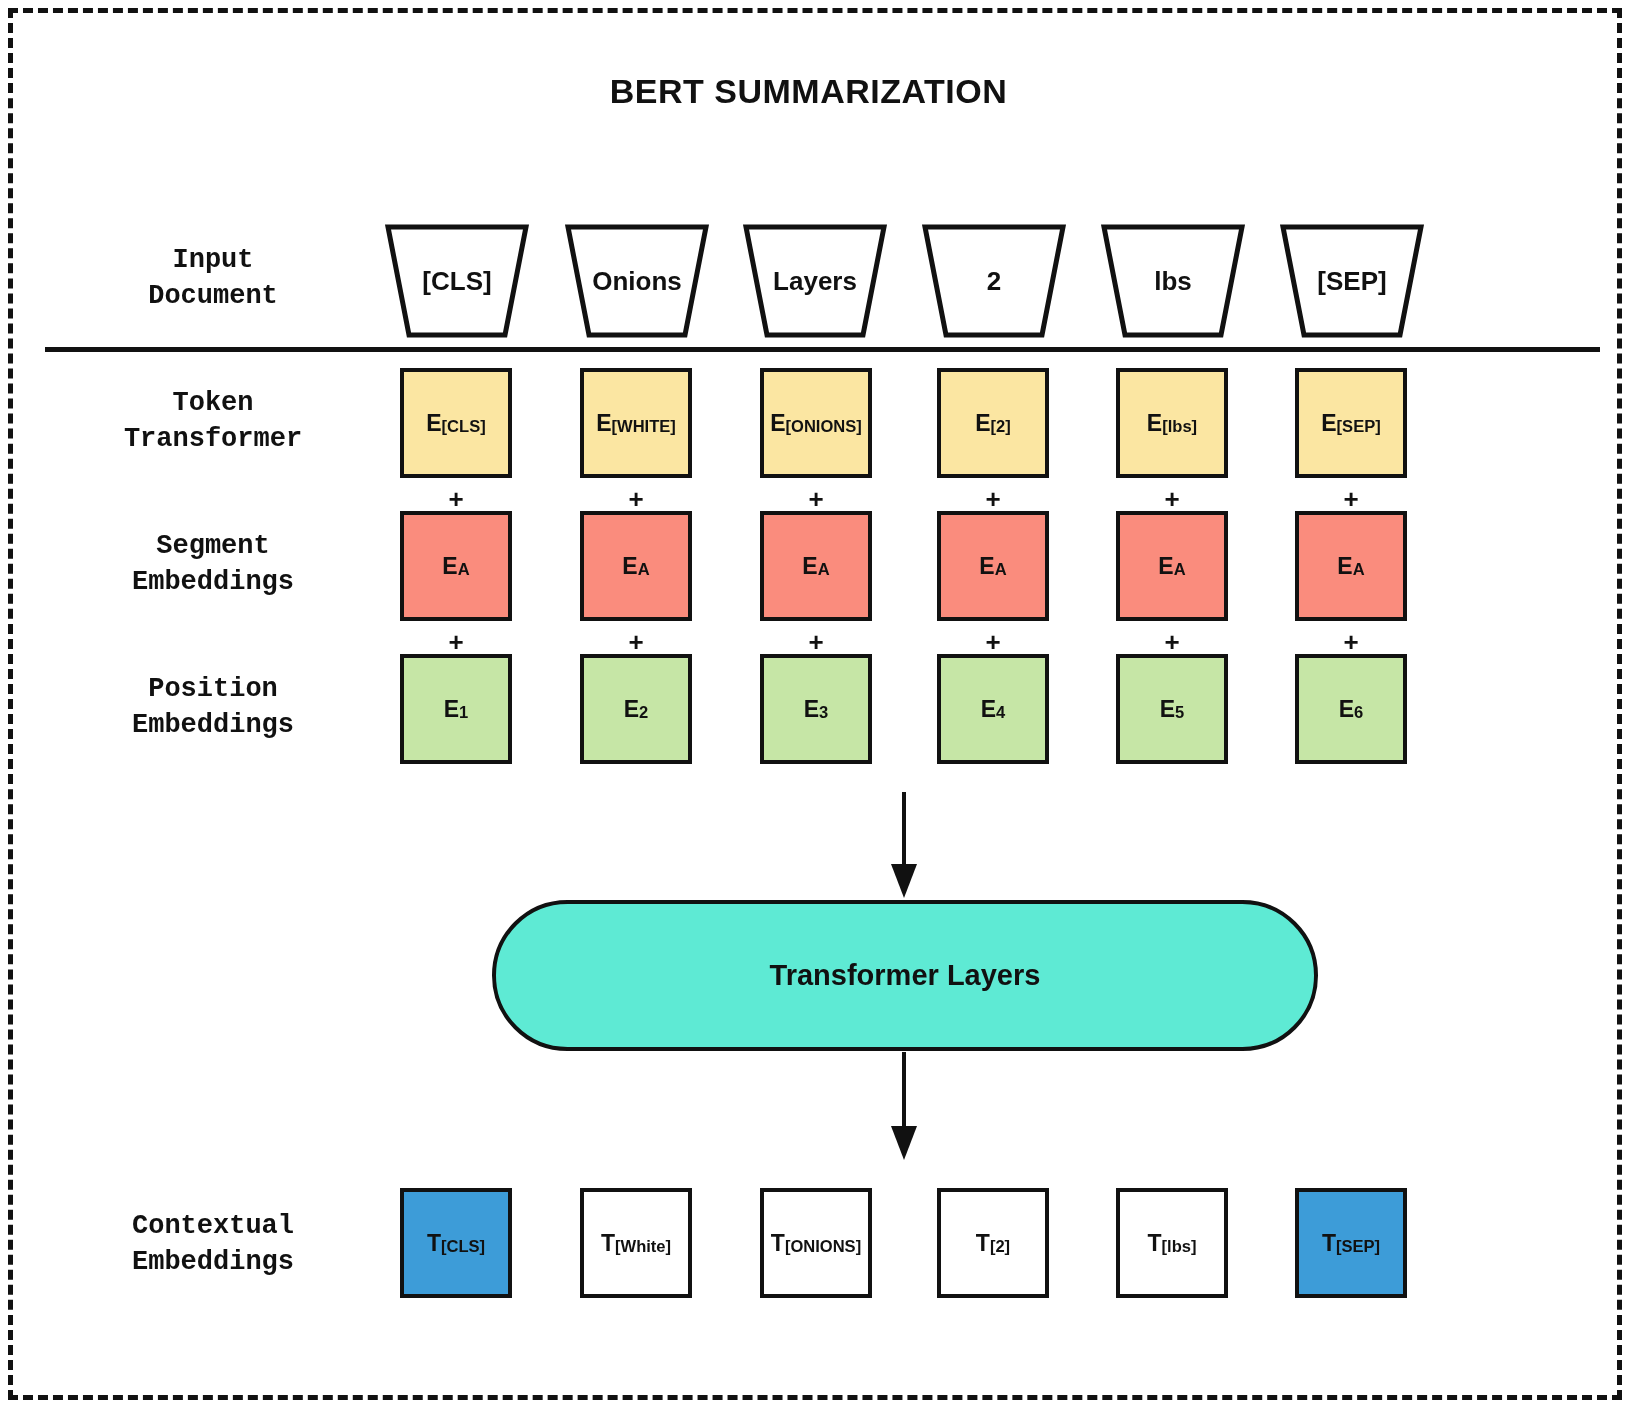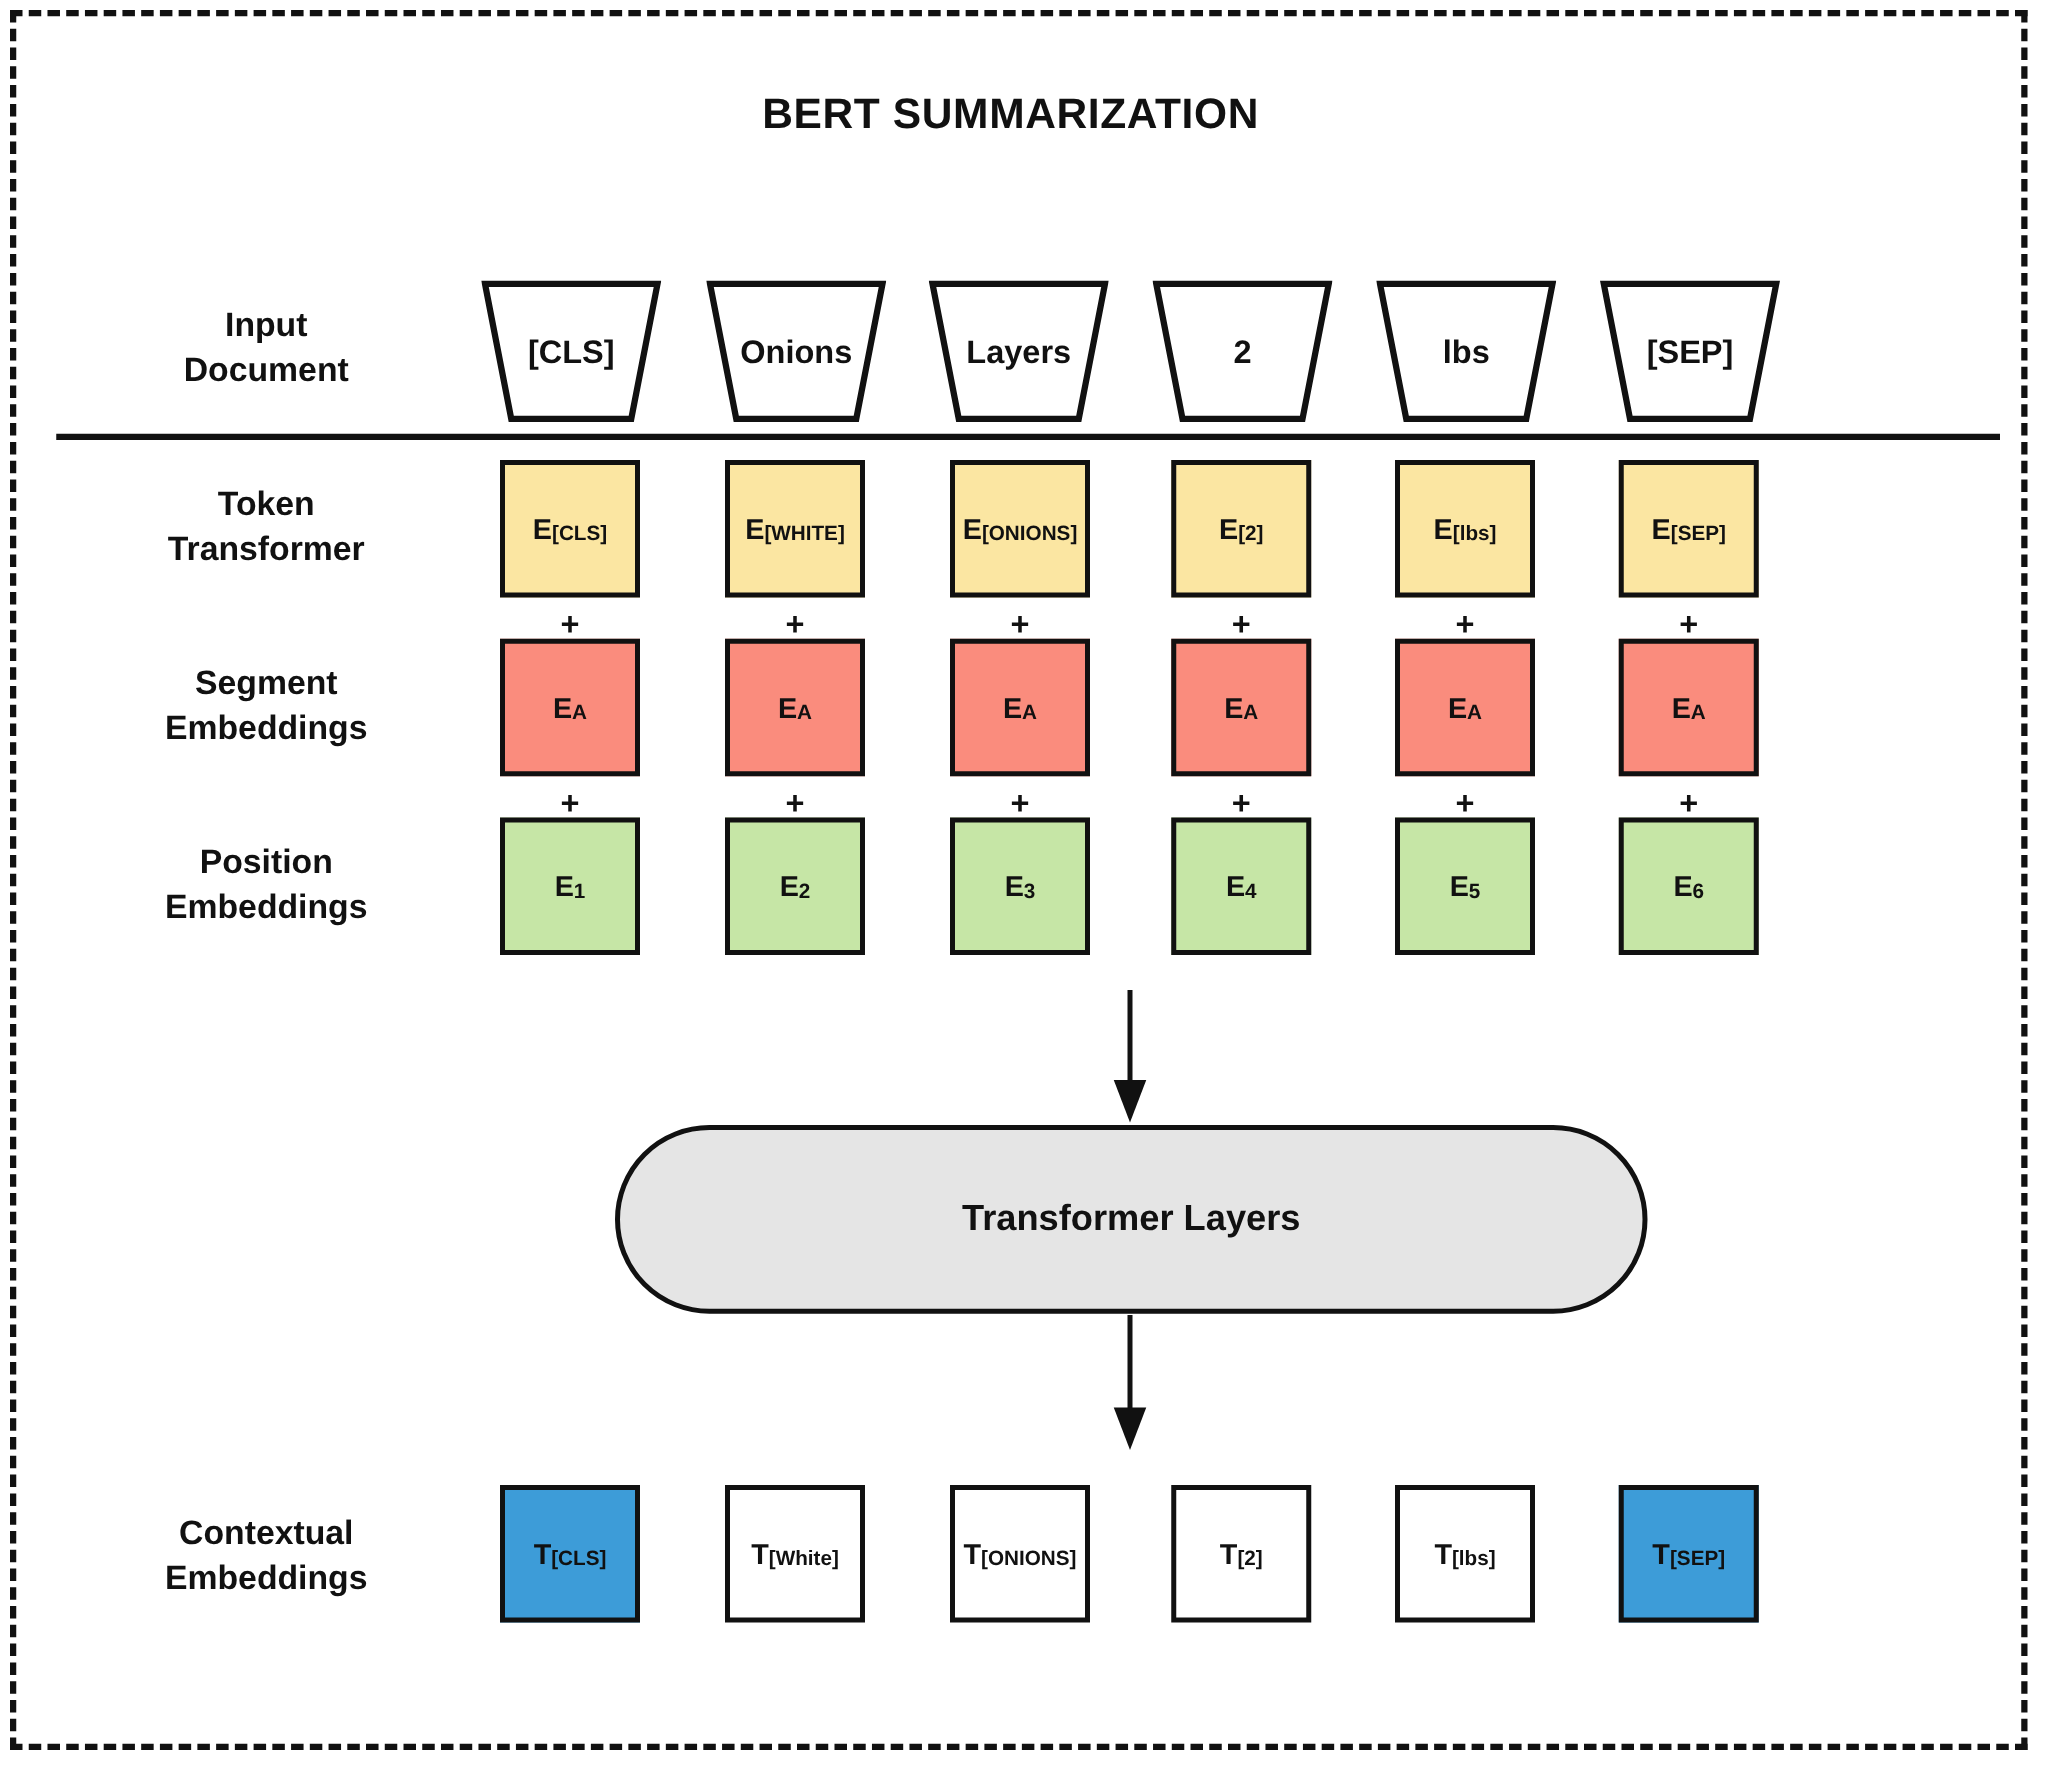--- a/index.html
+++ b/index.html
@@ -49,20 +49,21 @@
   .row-label {
     position: absolute;
     left: 48px;
     width: 330px;
     text-align: center;
     font-size: 27px;
     font-weight: bold;
     line-height: 1.32;
     color: #111111;
     white-space: pre-line;
+    font-family: Liberation Mono, monospace;
   }
 
   
   .divider {
     position: absolute;
     left: 45px;
     top: 347px;
     width: 1555px;
     height: 5px;
     background: #111111;
@@ -135,21 +136,21 @@
   
   .pill {
     position: absolute;
     left: 492px;
     top: 900px;
     width: 826px;
     height: 151px;
     box-sizing: border-box;
     border: 4px solid #111111;
     border-radius: 76px;
-    background: #e5e5e5;
+    background: #5eead4;
     display: flex;
     align-items: center;
     justify-content: center;
     font-size: 29px;
     font-weight: bold;
     color: #111111;
   }
 
   
   .arrow {

